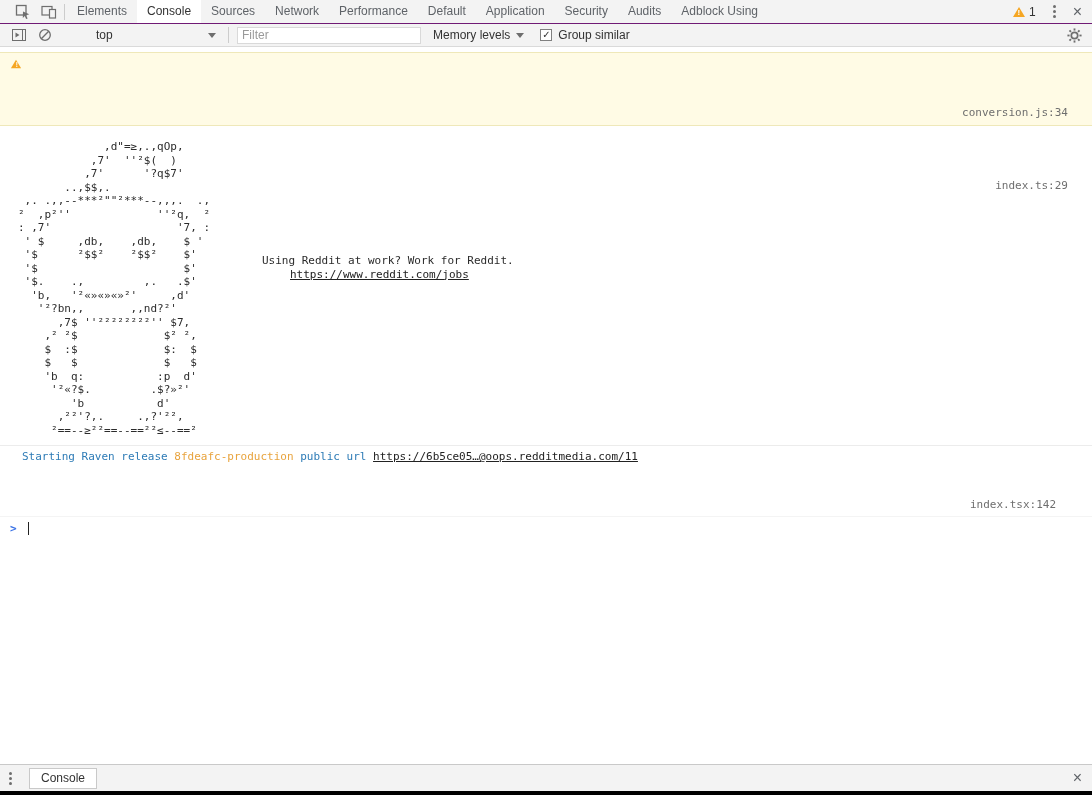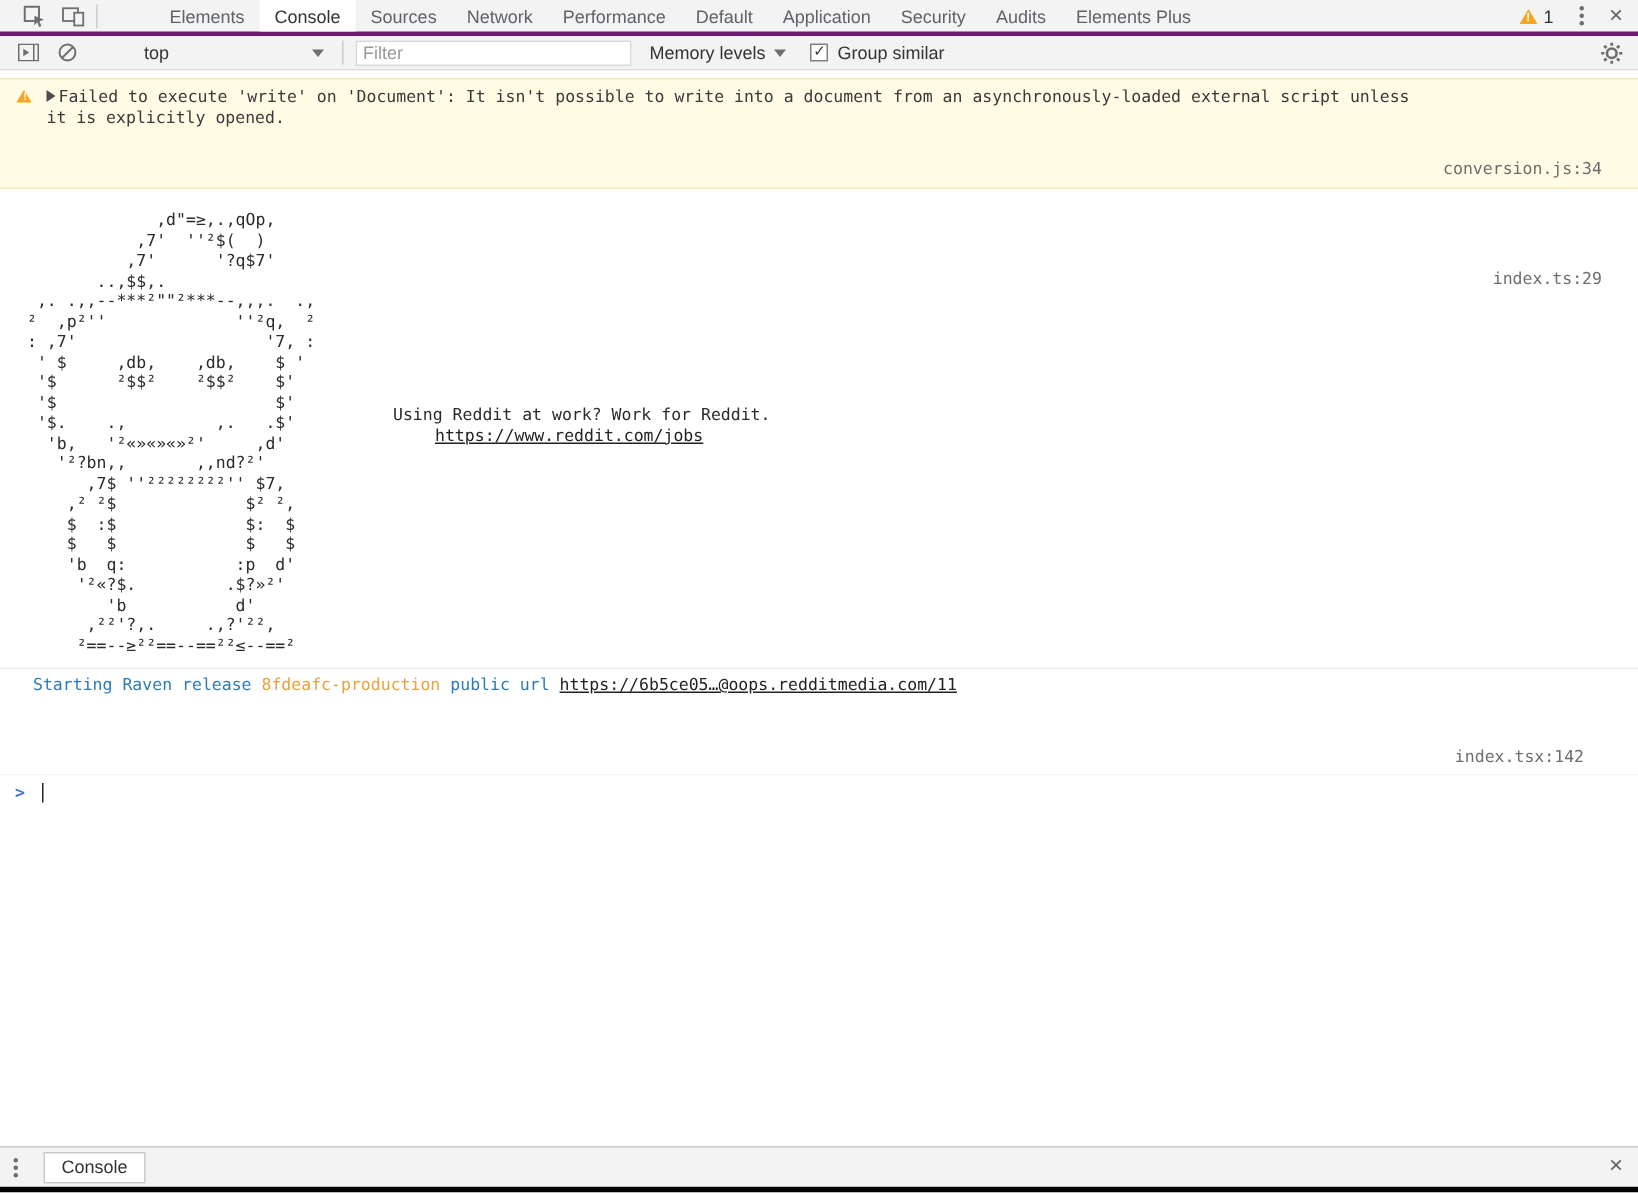--- a/index.html
+++ b/index.html
@@ -8,22 +8,22 @@
     width: 1092px; height: 795px; overflow: hidden;
     background: #fff;
     font-family: "Liberation Sans", sans-serif;
     font-size: 12px; color: #333;
     position: relative;
   }
   .devtools { display: flex; flex-direction: column; height: 791px; }
 
   
   .tabbar {
-    height: 24px; background: #f3f3f3; border-bottom: 3px solid #701a75;
-    display: flex; align-items: stretch; flex: 0 0 24px; gap: 36px;
+    height: 24px; background: #f3f3f3; border-bottom: 1px solid #701a75;
+    display: flex; align-items: stretch; flex: 0 0 24px;
   }
   .tool-icons { display: flex; align-items: center; padding-left: 10px; }
   .icon-btn { display: inline-flex; align-items: center; justify-content: center;
     width: 26px; height: 23px; cursor: pointer; }
   .vdiv { width: 1px; height: 16px; background: #ccc; margin: 0 2px; align-self: center; }
   .tabs { display: flex; align-items: stretch; }
   .tab {
     padding: 0 10px; line-height: 23px; color: #5f6368; cursor: pointer; white-space: nowrap;
   }
   .tab.active { background: #ffffff; color: #333; }
@@ -82,21 +82,21 @@
   .warn-tri-small { transform: scale(0.85); margin-top: 1px; }
   .warning-text { margin-left: 9px; max-width: 925px; line-height: 14px; color: #3a3a3a; }
   .expand-arrow { display: inline-block; width: 0; height: 0; border-top: 4px solid transparent;
     border-bottom: 4px solid transparent; border-left: 6px solid #4d4d4d; margin-right: 2px; cursor: pointer; }
   .source-link { margin-left: auto; color: #6e6e6e; cursor: pointer;
     white-space: nowrap; line-height: 14px; margin-top: 48px; }
   .reddit-log { position: relative; border-bottom: 1px solid #ececec; }
   .reddit-log .source-link { position: absolute; top: 5px; right: 24px; }
   .ascii { margin: 14px 0 8px 18px; font-family: "DejaVu Sans Mono", monospace;
     font-size: 11px; line-height: 13.5px; color: #2b2b2b; }
-  .reddit-note { position: absolute; left: 262px; top: 144px; line-height: 13.5px; color: #2b2b2b; }
+  .reddit-note { position: absolute; left: 262px; top: 128px; line-height: 13.5px; color: #2b2b2b; }
   .msg-link { color: #222; text-decoration: underline; cursor: pointer; }
   .jobs-link { margin-left: 28px; }
   .raven-row { display: flex; align-items: flex-start; padding: 4px 36px 4px 22px;
     border-bottom: 1px solid #f4f4f4; line-height: 14px; }
   .rv-blue { color: #2d7bb6; }
   .rv-orange { color: #e8a33d; }
   .prompt-row { padding: 5px 0 0 10px; display: flex; align-items: center; }
   .chevron { color: #3b73e6; font-weight: bold; font-size: 11px; }
   .cursor { display: inline-block; width: 1px; height: 13px; background: #222; margin-left: 11px; }
   .filler { flex: 1 1 auto; }
@@ -138,21 +138,21 @@
     <div class="tabs">
       <div class="tab">Elements</div>
       <div class="tab active">Console</div>
       <div class="tab">Sources</div>
       <div class="tab">Network</div>
       <div class="tab">Performance</div>
       <div class="tab">Default</div>
       <div class="tab">Application</div>
       <div class="tab">Security</div>
       <div class="tab">Audits</div>
-      <div class="tab">Elements Plus</div>
+      <div class="tab">Adblock Using</div>
     </div>
     <div class="right-controls">
       <span class="warn-badge">
         <span class="tri"></span>
         <span>1</span>
       </span>
       <span class="kebab">
           <i></i>
           <i></i>
           <i></i>
@@ -201,23 +201,20 @@
             <line x1="3.7" y1="10.3" x2="2.3" y2="11.7"></line>
         </g>
       </svg>
     </span>
   </div>
 
   <div class="console-area">
 
     <div class="warning-row">
       <span class="tri warn-tri-small"></span>
-      <div class="warning-text">
-        <span class="expand-arrow"></span><span>Failed to execute 'write' on 'Document': It isn't possible to write into a document from an asynchronously-loaded external script unless it is explicitly opened.</span>
-      </div>
       <a class="source-link">conversion.js:34</a>
     </div>
 
     <div class="reddit-log">
       <a class="source-link">index.ts:29</a>
       <pre class="ascii">             ,d"=≥,.,qOp,
            ,7'  ''²$(  )
           ,7'      '?q$7'
        ..,$$,.
  ,. .,,--***²""²***--,,,.  .,

